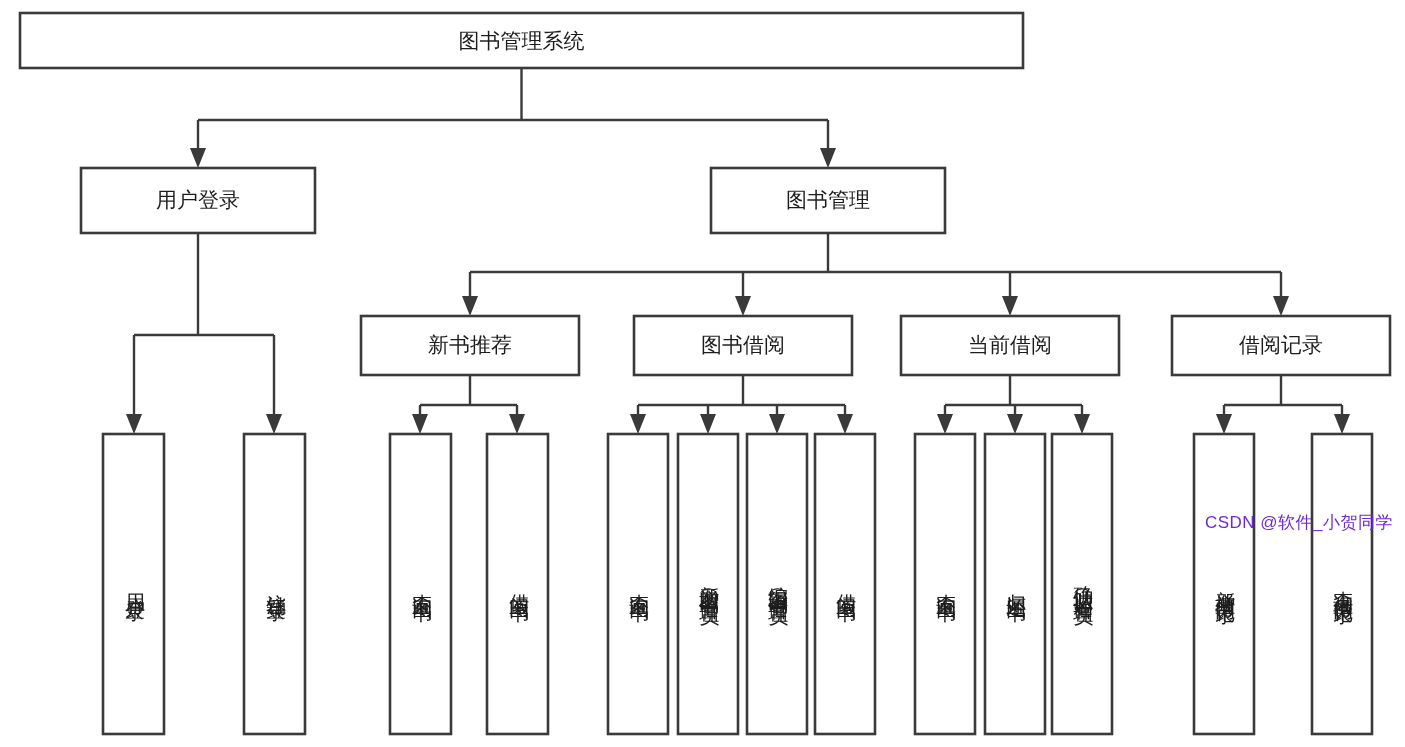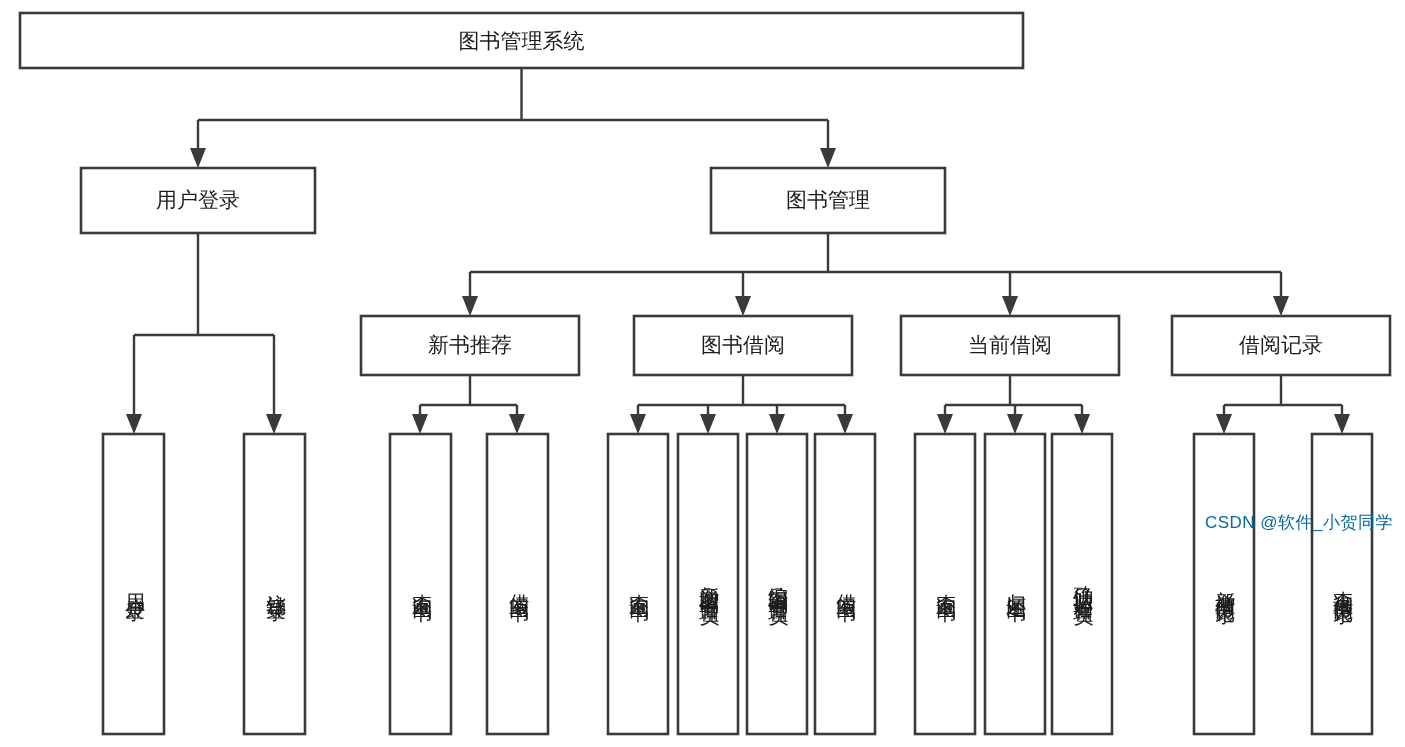--- a/index.html
+++ b/index.html
@@ -58,21 +58,21 @@
     letter-spacing: 3px;
     dominant-baseline: middle;
     text-anchor: middle;
   }
   .watermark {
     position: absolute;
     right: 12px;
     bottom: 6px;
     font-family: "Liberation Sans", sans-serif;
     font-size: 17px;
-    color: #0369a1;
+    color: #6d28d9;
     letter-spacing: 0.5px;
     white-space: nowrap;
     user-select: none;
     text-align: center;
   }
 </style>
 </head>
 <body>
 
 <div id="diagram-root">

